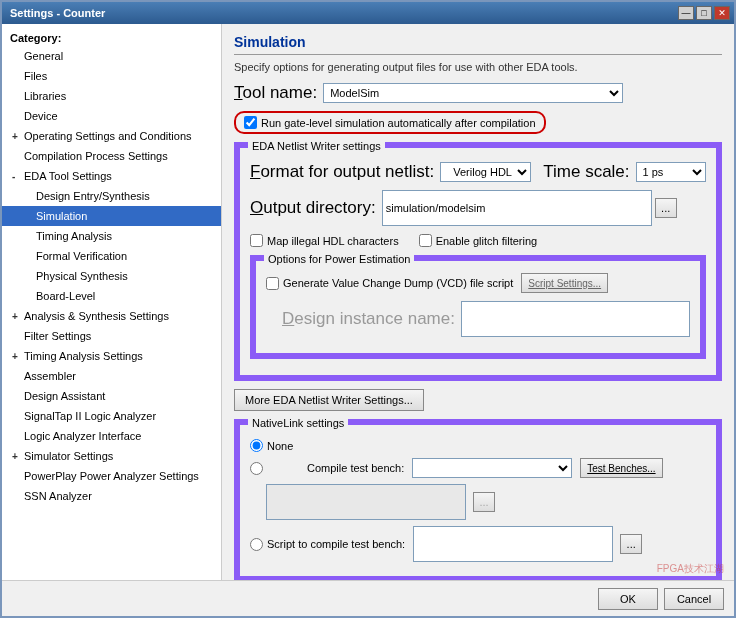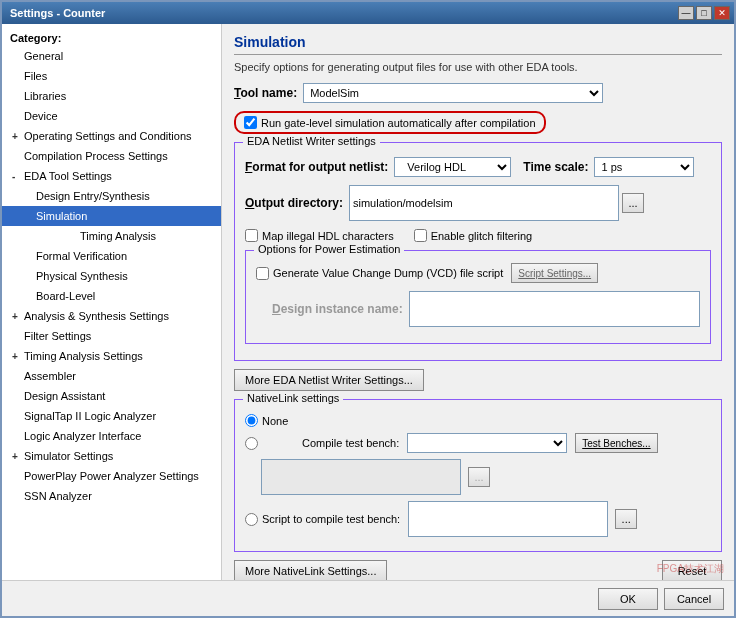--- a/index.html
+++ b/index.html
@@ -23,28 +23,28 @@
     .tree-item { padding: 1px 0; cursor: pointer; white-space: nowrap; }
     .tree-item.selected { background: #316ac5; color: white; }
     .tree-item span { display: block; padding: 1px 2px; }
     
     
     .main-panel { flex: 1; padding: 10px 12px; overflow-y: auto; background: #f0f0f0; }
     .panel-title { font-size: 14px; font-weight: bold; color: #003399; margin-bottom: 6px; border-bottom: 1px solid #999; padding-bottom: 4px; }
     .panel-desc { font-size: 11px; margin-bottom: 10px; color: #333; }
     
     .form-row { display: flex; align-items: center; margin-bottom: 8px; }
-    .form-label { font-size: 12px; margin-right: 6px; white-space: nowrap; font-weight: bold; }
+    .form-label { font-size: 17px; margin-right: 6px; white-space: nowrap; }
     
     select { font-size: 11px; border: 1px solid #7f9db9; background: white; padding: 1px 2px; height: 20px; }
     input[type="text"] { font-size: 11px; border: 1px solid #7f9db9; background: white; padding: 1px 3px; height: 36px; }
     input[type="checkbox"] { margin-right: 4px; }
     input[type="radio"] { margin-right: 4px; }
     
-    .group-box { border: 1px solid #8b5cf6; padding: 8px 10px 8px 10px; margin-bottom: 8px; position: relative; background: #f0f0f0; }
+    .group-box { border: 6px solid #8b5cf6; padding: 8px 10px 8px 10px; margin-bottom: 8px; position: relative; background: #f0f0f0; }
     .group-box-title { position: absolute; top: -8px; left: 8px; background: #f0f0f0; padding: 0 4px; font-size: 11px; }
     
     .btn { font-size: 11px; border: 1px solid #888; background: linear-gradient(to bottom, #f5f5f5, #ddd); padding: 3px 10px; cursor: pointer; height: 22px; min-width: 60px; }
     .btn-small { padding: 2px 6px; font-size: 10px; height: 20px; min-width: 24px; text-decoration: underline; }
     .btn-wide { min-width: 180px; }
     
     .ellipsis-btn { width: 22px; height: 20px; font-size: 11px; border: 1px solid #888; background: linear-gradient(to bottom, #f5f5f5, #ddd); cursor: pointer; display: flex; align-items: center; justify-content: center; margin-left: 3px; }
     
     .tool-name-select { width: 300px; }
     .format-select { width: 117px; padding-left: 8px; }
@@ -129,21 +129,21 @@
               <span>Design Entry/Synthesis</span>
             </span>
           </div>
           <div class="tree-item selected">
             <span style="display:flex; align-items:center; padding: 2px 4px 2px 20px;">
               <span style="display:inline-block; width:12px;"></span>
               <span>Simulation</span>
             </span>
           </div>
           <div class="tree-item">
-            <span style="display:flex; align-items:center; padding: 2px 4px 2px 20px; margin-left: 44px;">
+            <span style="display:flex; align-items:center; padding: 2px 4px 2px 20px;">
               <span style="display:inline-block; width:12px;"></span>
               <span>Timing Analysis</span>
             </span>
           </div>
           <div class="tree-item">
             <span style="display:flex; align-items:center; padding: 2px 4px 2px 20px;">
               <span style="display:inline-block; width:12px;"></span>
               <span>Formal Verification</span>
             </span>
           </div>

